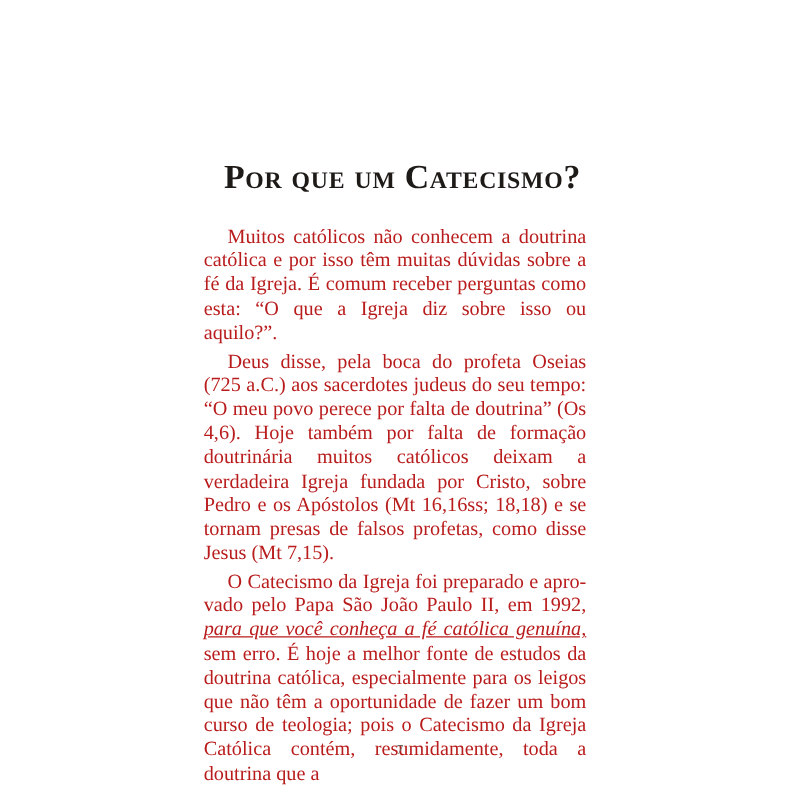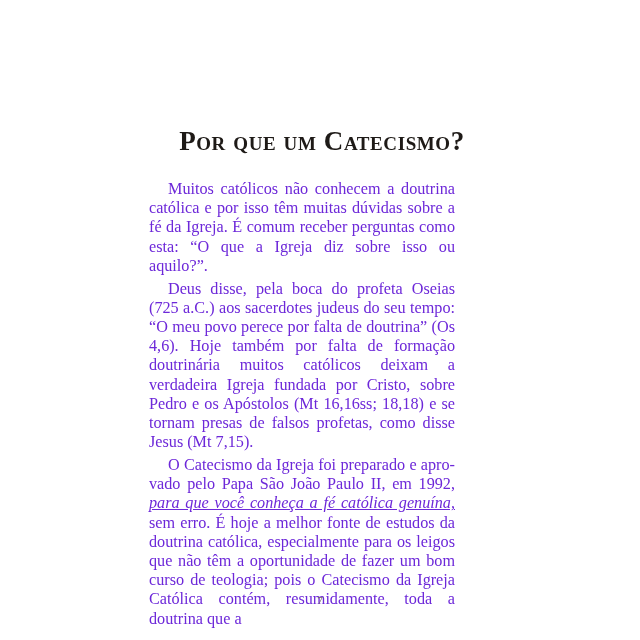--- a/index.html
+++ b/index.html
@@ -30,27 +30,27 @@
       font-weight: bold;
       font-variant: small-caps;
       font-size: 27px;
       letter-spacing: 0.6px;
       color: #1e1a17;
       margin: 0;
       padding-left: 2px;
     }
     .body-text {
       position: absolute;
-      left: 149px;
+      left: 163px;
       top: 180px;
       width: 306px;
       font-family: "Liberation Serif", "DejaVu Serif", serif;
       font-size: 16.2px;
       line-height: 19.2px;
-      color: #6d28d9;
+      color: #b91c1c;
     }
     .body-text p {
       margin: 0 0 3.6px 0;
       text-indent: 19px;
       text-align: justify;
       hyphens: manual;
     }
     .body-text em {
       font-style: italic;
       text-decoration: underline;

